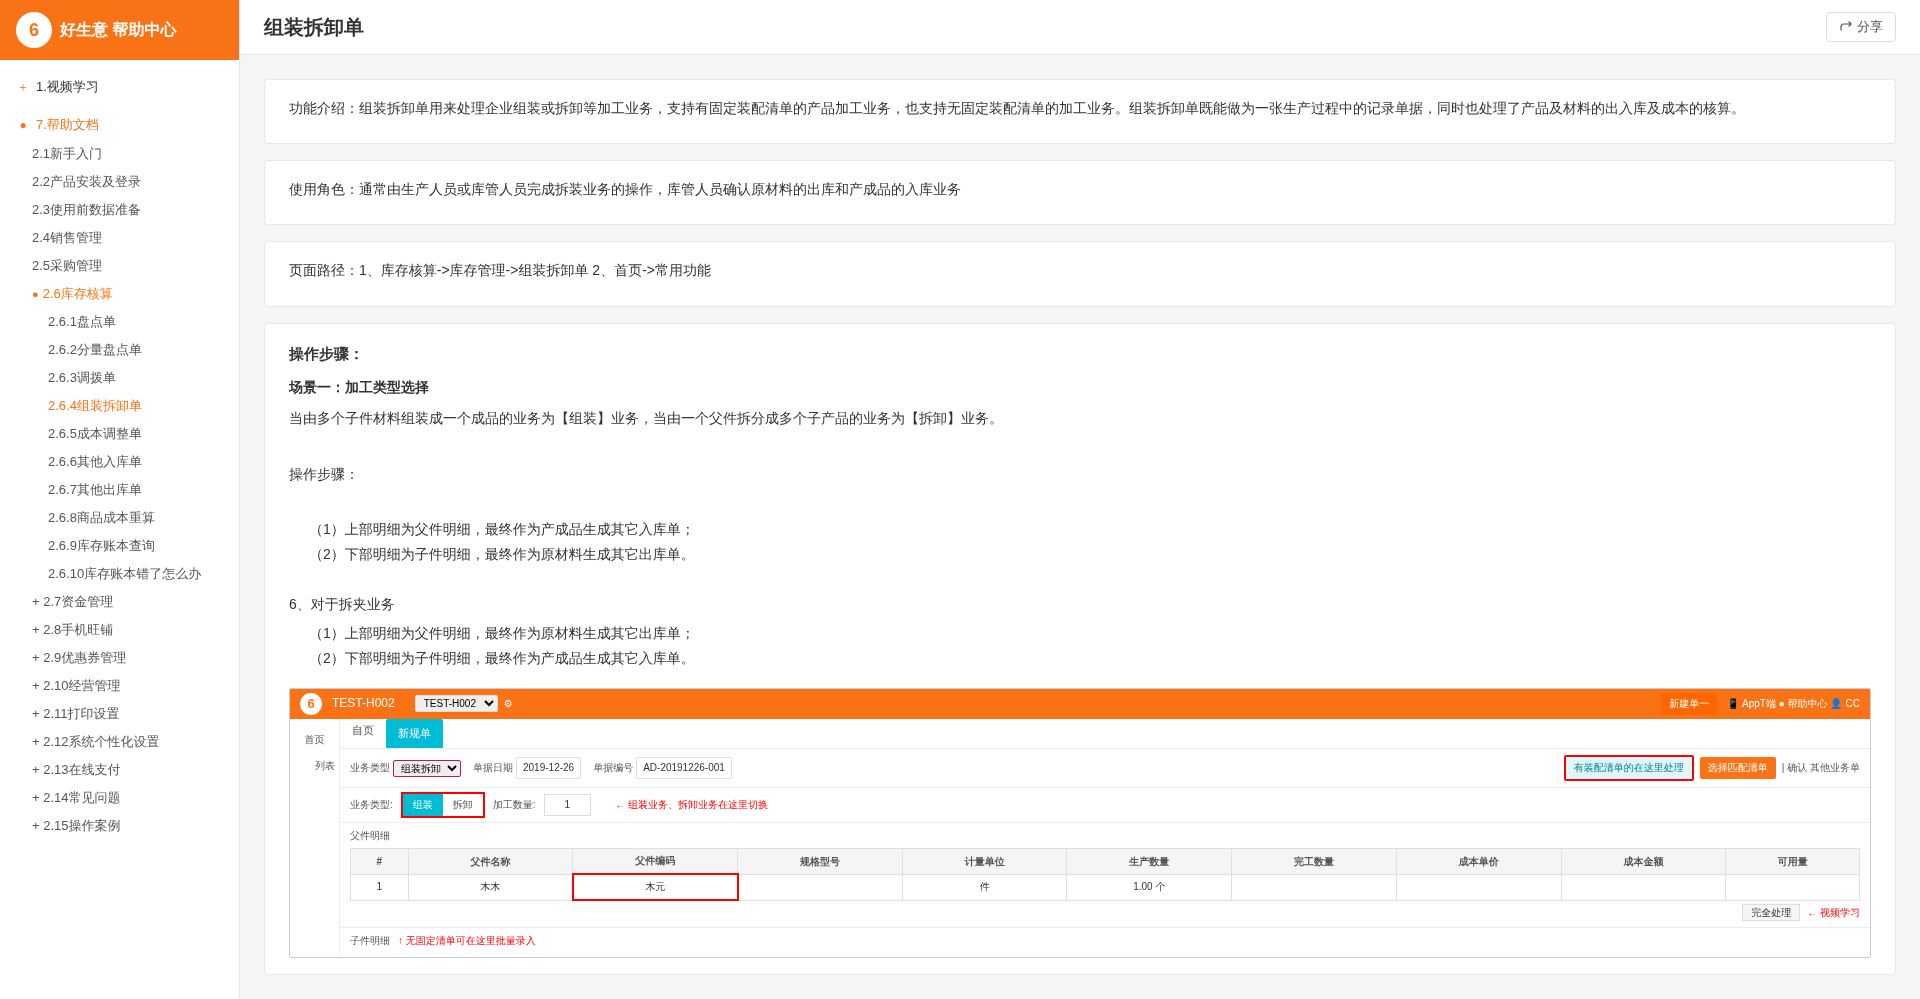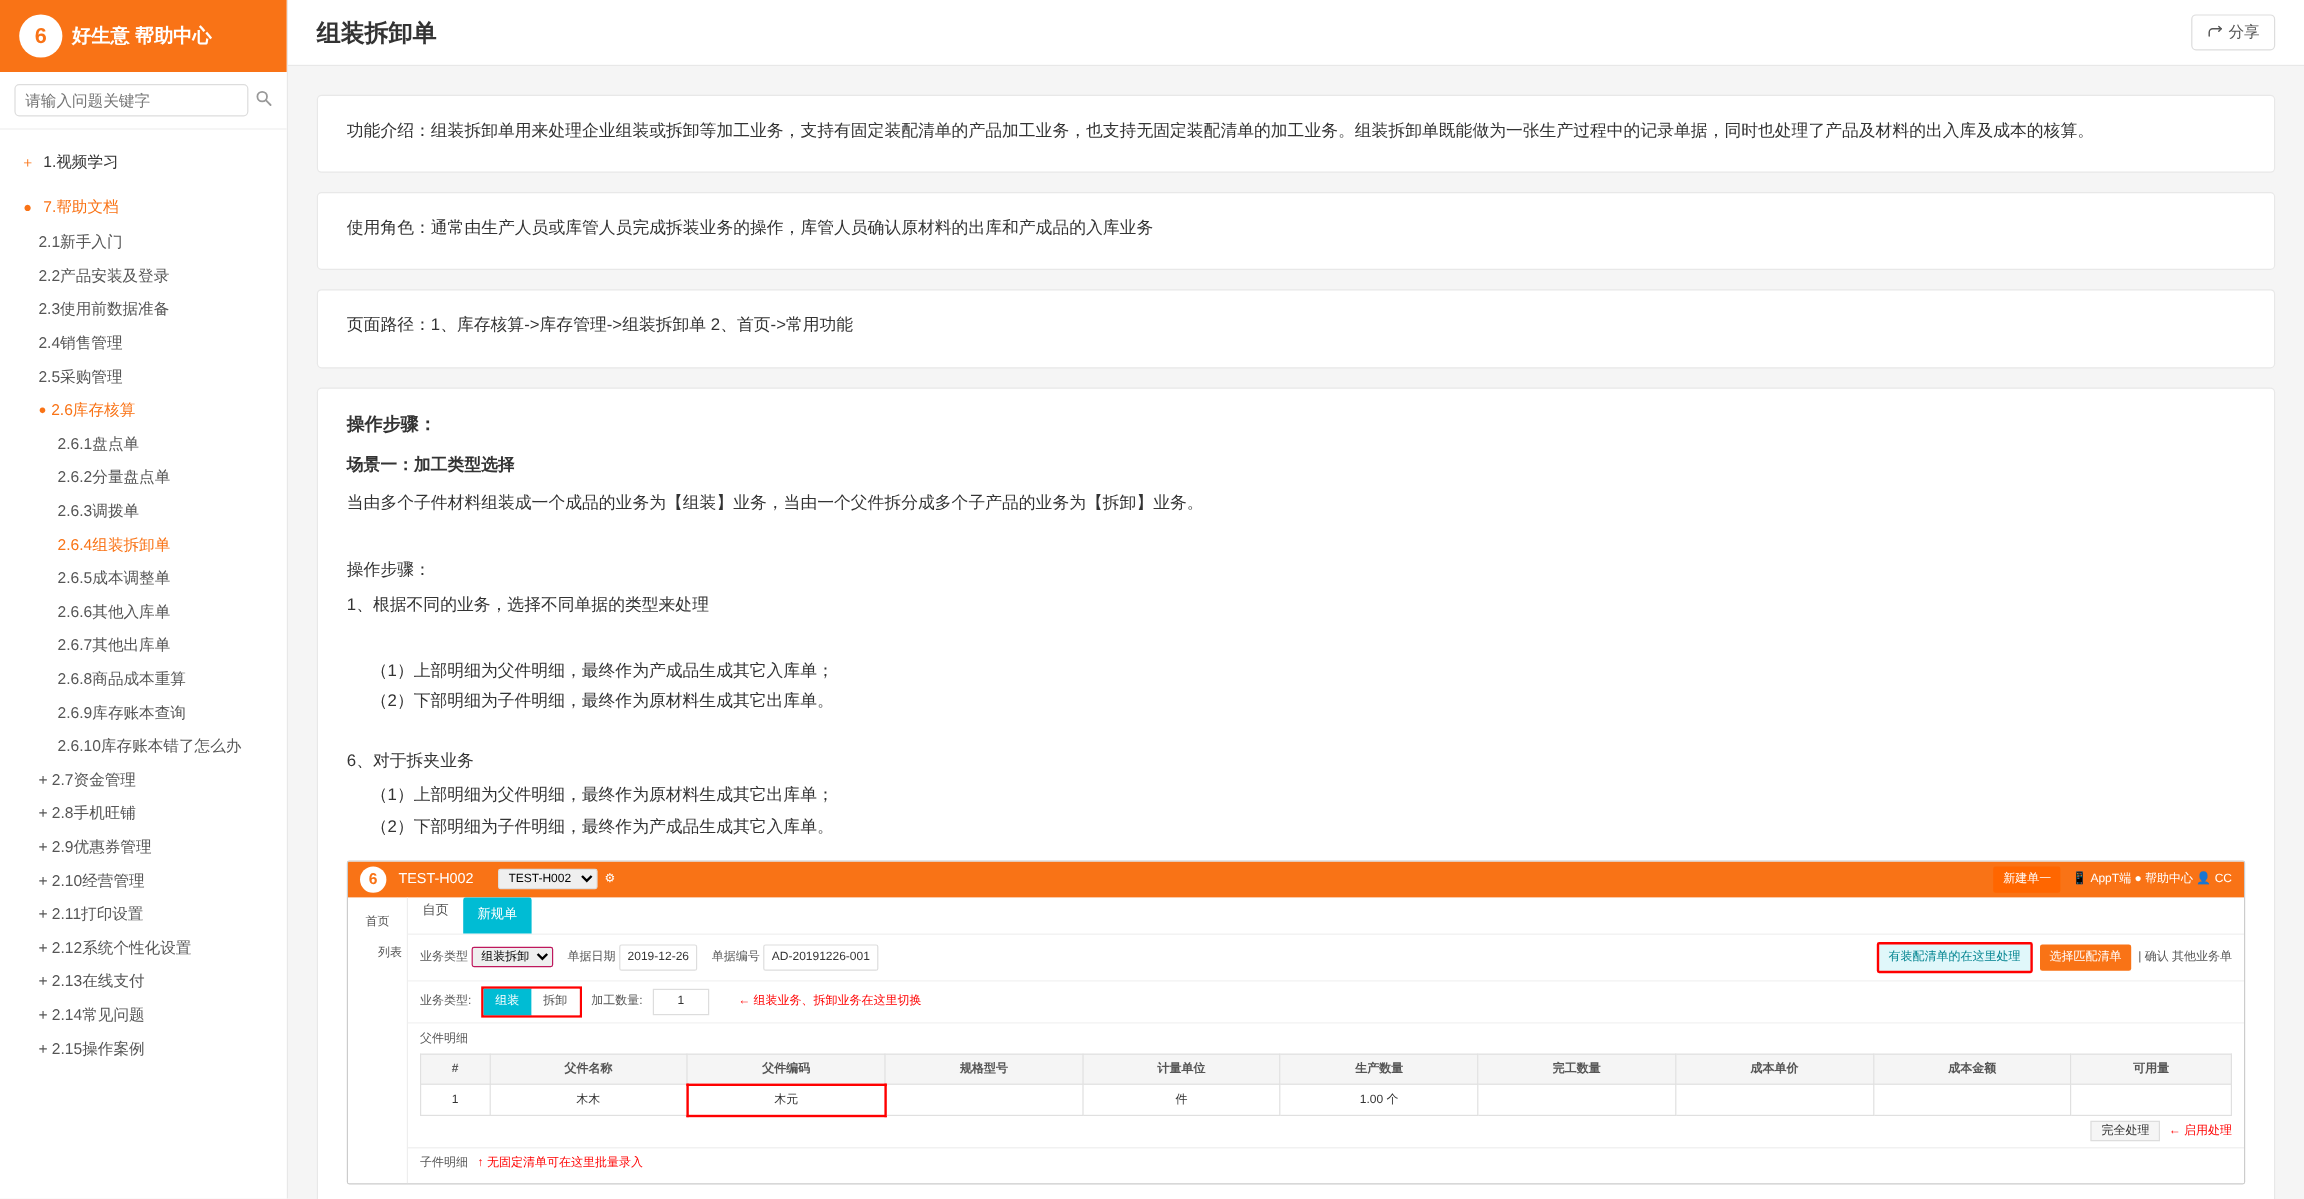--- a/index.html
+++ b/index.html
@@ -188,29 +188,20 @@
   </style>
 </head>
 <body>
 
 <div class="sidebar">
   <div class="sidebar-header">
     <div class="logo-circle">
       <span>6</span>
     </div>
     <span class="sidebar-header-title">好生意 帮助中心</span>
-  </div>
-  <div class="sidebar-search">
-    <input type="text" placeholder="请输入问题关键字" style="">
-    <span class="sidebar-search-icon">
-      <svg width="14" height="14" viewBox="0 0 14 14" fill="none">
-          <circle cx="5.5" cy="5.5" r="4" stroke="#999" stroke-width="1.5"></circle>
-          <line x1="8.5" y1="8.5" x2="12.5" y2="12.5" stroke="#999" stroke-width="1.5" stroke-linecap="round"></line>
-        </svg>
-    </span>
   </div>
   <div class="sidebar-nav">
 
     <div class="nav-section">
       <div class="nav-section-title">
         <span class="expand-icon">＋</span>
         <span>1.视频学习</span>
       </div>
     </div>
 
@@ -331,21 +322,20 @@
     <div class="content-card">
       <p>页面路径：1、库存核算-&gt;库存管理-&gt;组装拆卸单 2、首页-&gt;常用功能</p>
     </div>
 
     <div class="content-card">
       <div class="step-title">操作步骤：</div>
       <div class="scene-title">场景一：加工类型选择</div>
       <p>当由多个子件材料组装成一个成品的业务为【组装】业务，当由一个父件拆分成多个子产品的业务为【拆卸】业务。</p>
       <br>
       <div class="step-text">操作步骤：</div>
-      <div class="step-text">1、根据不同的业务，选择不同单据的类型来处理</div>
       <br>
       <div style="padding-left:20px;">
         <div>（1）上部明细为父件明细，最终作为产成品生成其它入库单；</div>
         <div>（2）下部明细为子件明细，最终作为原材料生成其它出库单。</div>
       </div>
       <br>
       <div class="step-text">6、对于拆夹业务</div>
       <div style="padding-left:20px;">
         <div>（1）上部明细为父件明细，最终作为原材料生成其它出库单；</div>
         <div>（2）下部明细为子件明细，最终作为产成品生成其它入库单。</div>
@@ -444,21 +434,21 @@
                       <td></td>
                       <td></td>
                       <td></td>
                       <td></td>
                     </tr>
                   </tbody>
                 </table>
 
                 <div style="text-align:right;margin-top:2px;">
                   <span style="border:1px solid #ddd;padding:2px 8px;font-size:10px;background:#f5f5f5;cursor:pointer;">完全处理</span>
-                  <span style="color:red;font-size:10px;margin-left:4px;">← 启用处理</span>
+                  <span style="color:red;font-size:10px;margin-left:4px;">← 视频学习</span>
                 </div>
               </div>
 
               <div style="background:#fff;padding:4px 10px;border-top:1px solid #eee;">
                 <div style="font-size:10px;color:#555;margin-bottom:3px;display:flex;align-items:center;gap:8px;">
                   <span>子件明细</span>
                   <span style="color:red;font-size:10px;">↑ 无固定清单可在这里批量录入</span>
                 </div>
 
               </div>

